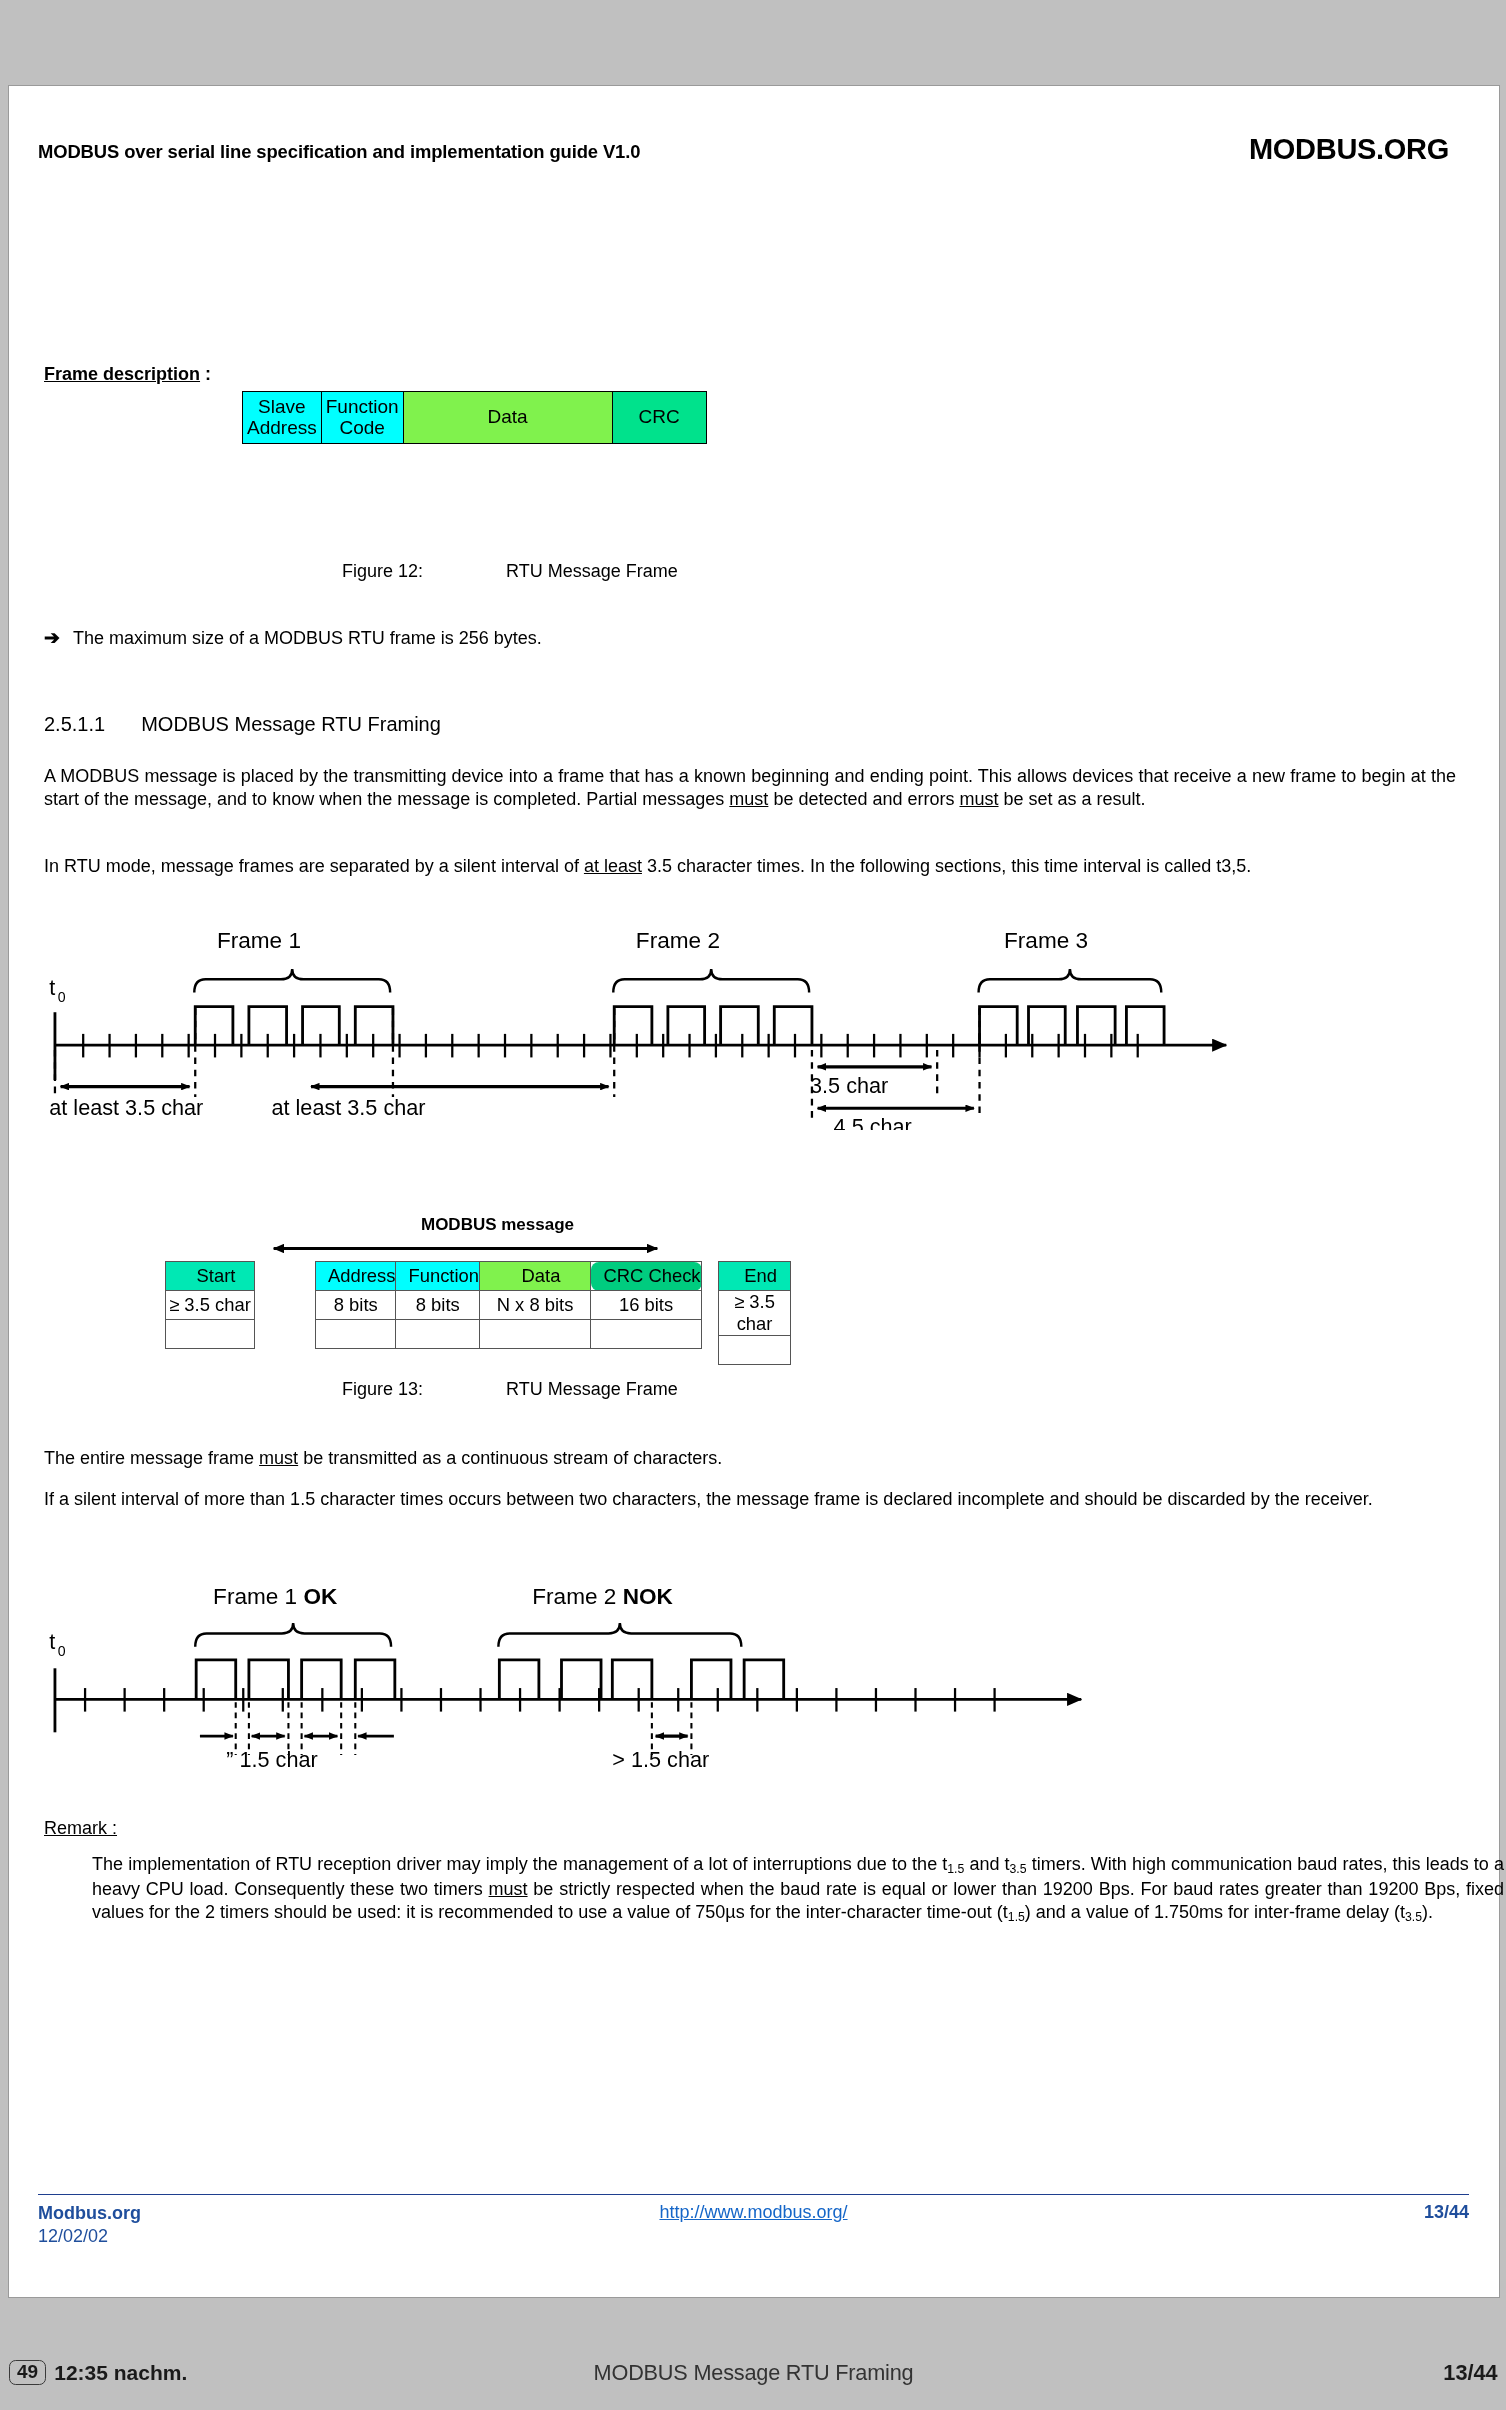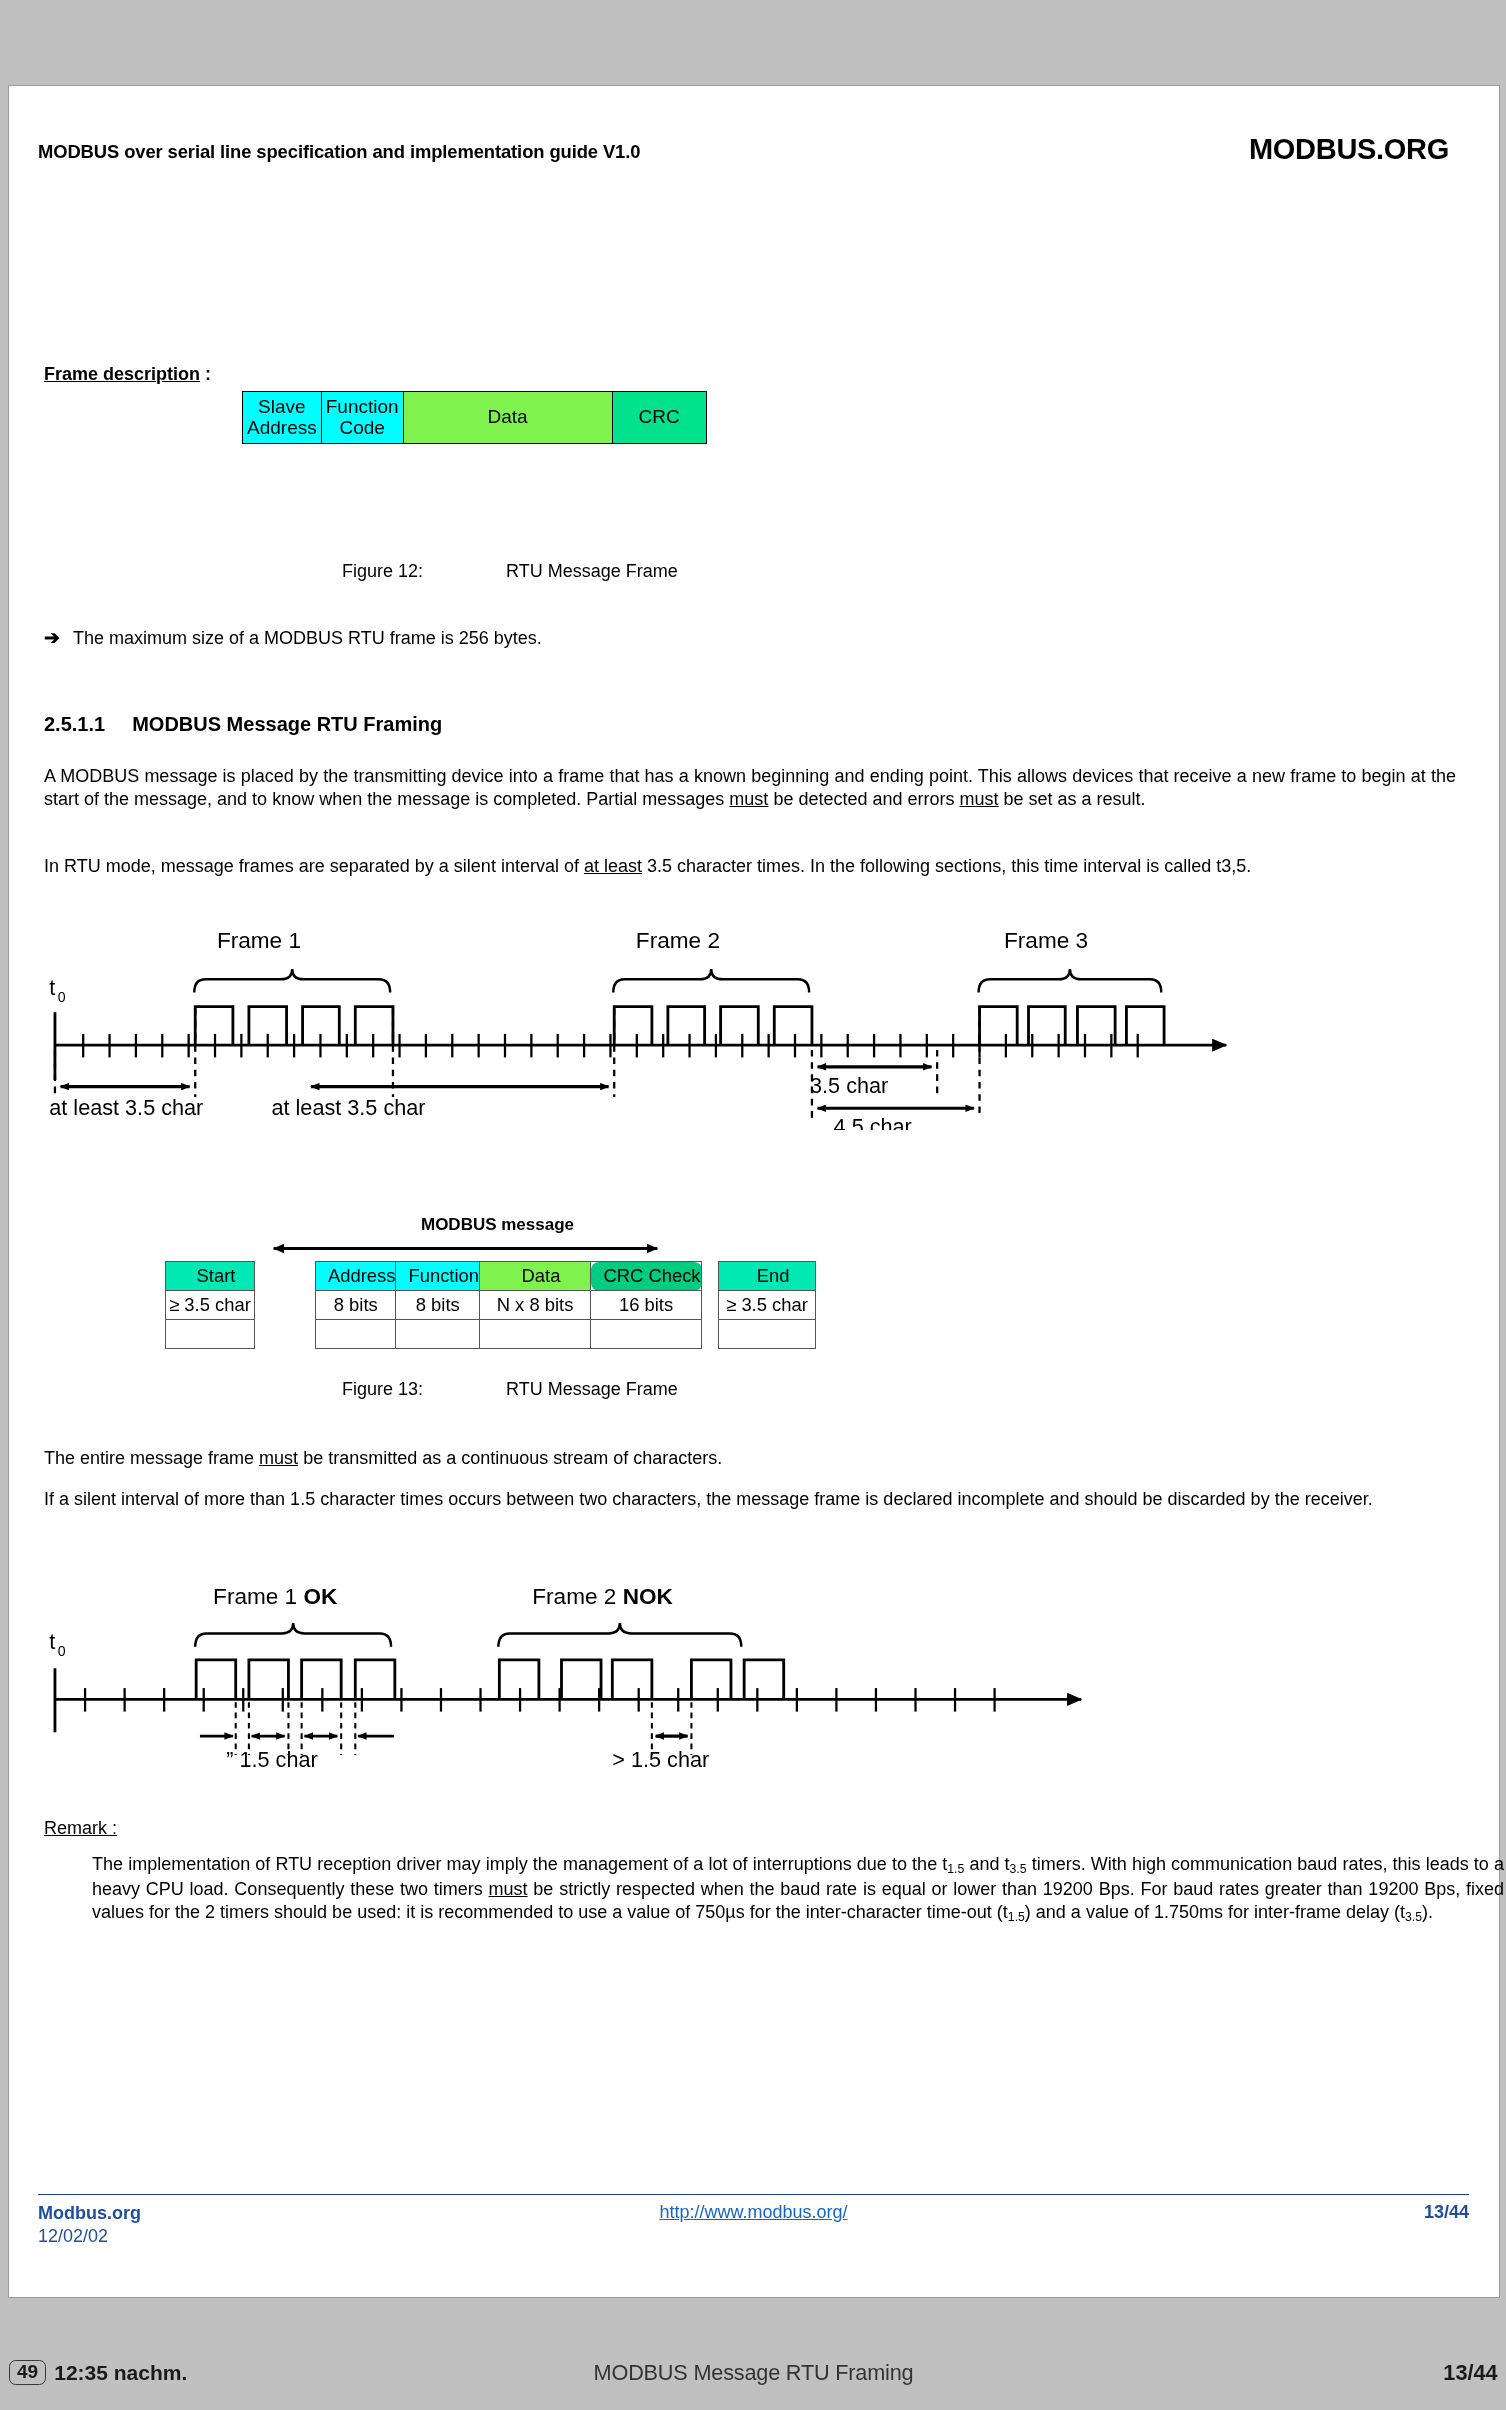--- a/index.html
+++ b/index.html
@@ -79,42 +79,42 @@
 
   
   .arrow-bullet{
     position:absolute; font-size:18px; color:#000;
     display:flex; gap:13px; align-items:baseline;
   }
   .arrow-glyph{ font-weight:bold; font-size:19px; }
 
   
   .sec-head{
-    position:absolute; font-size:20px; font-weight:bold; color:#000;
-    display:flex; gap:27px;
+    position:absolute; font-size:20px; font-weight:normal; color:#000;
+    display:flex; gap:36px;
   }
 
   
   .tdiag{ position:absolute; }
   .tdiag svg{ display:block; }
 
   
   .fig13{ position:absolute; left:165px; top:1261px; display:flex; align-items:flex-start; }
   .f13box{ border:1.9px solid #555; border-collapse:collapse; }
   .f13box td{
     border:0.9px solid #555; text-align:center; font-size:18.4px; color:#000;
     padding:0;
   }
   .f13box tr.h td{ height:29px;padding-left:12px; }
   .f13box tr.v td{ height:29px; }
   .f13box tr.e td{ height:29px; background:#fff; }
   .gap1{ width:60px; }
   .gap2{ width:16px; }
   .w-start{ width:89px; } .w-addr{ width:66px; } .w-fn{ width:70px; }
-  .w-dat{ width:111px; } .w-crcc{ width:111px;border-radius:8px; } .w-end{ width:97px;margin-top:24px; }
+  .w-dat{ width:111px; } .w-crcc{ width:111px;border-radius:8px; } .w-end{ width:72px;margin-top:24px; }
 
   .mmsg-label{
     position:absolute; left:165px; top:1215px; width:665px;
     text-align:center; font-size:17px; font-weight:bold; color:#000;
   }
   .mmsg-arrow{ position:absolute; left:268px; top:1240px; }
 
   
   .doc-footer{
     position:absolute; left:38px; right:38px; top:2194px;

